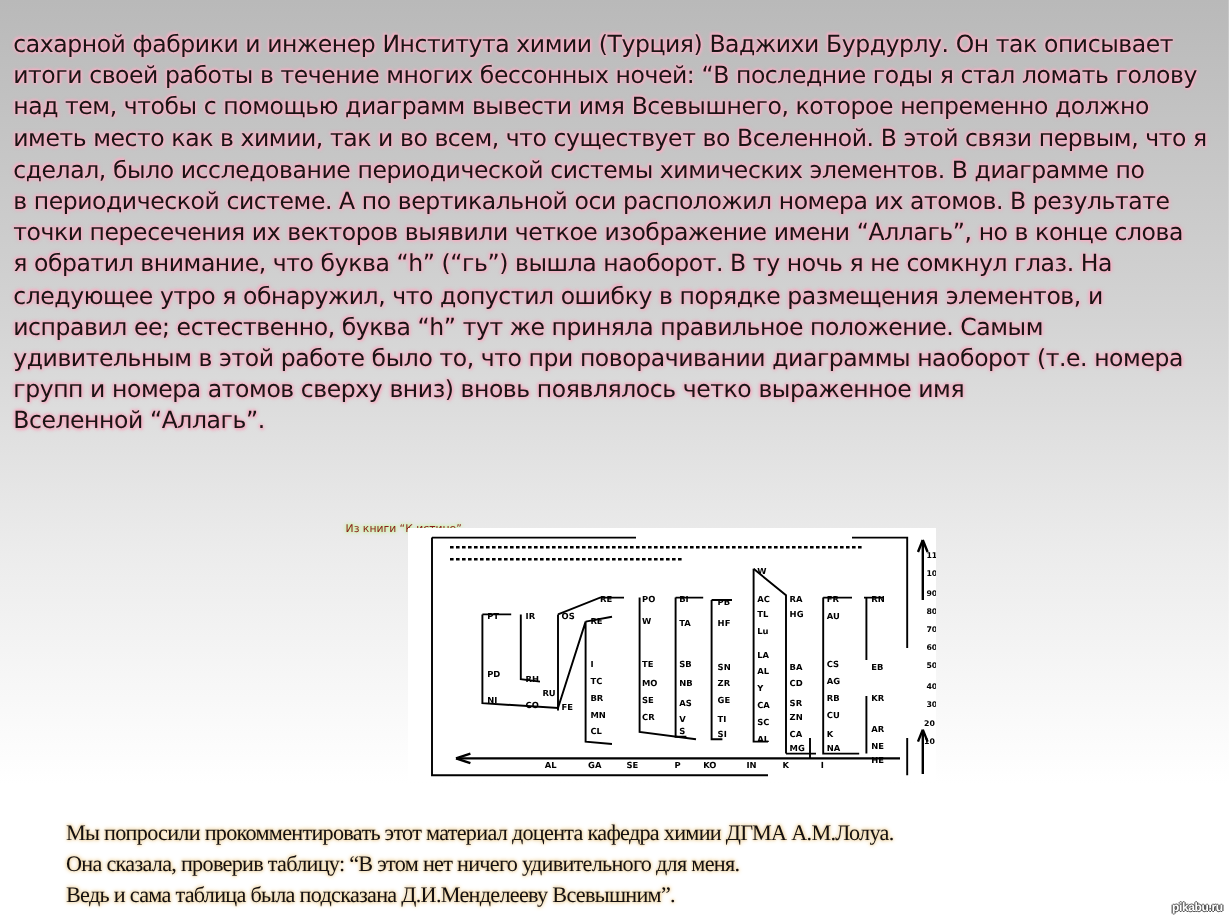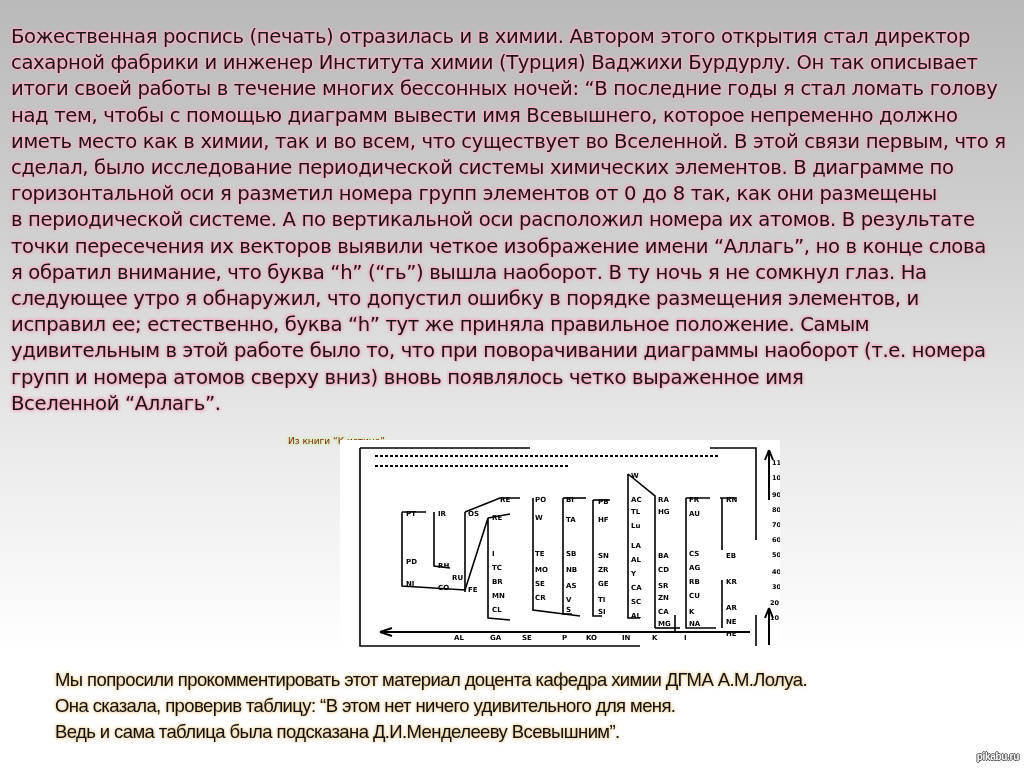--- a/index.html
+++ b/index.html
@@ -20,46 +20,44 @@
     font-size:9px; color:#8a1a1a; white-space:nowrap;
     text-shadow: 0 0 2px #c8f59a, 0 0 3px #c8f59a, 0 0 4px #b9ef80;
     margin-left: 44px;
   }
   .diagram {
     position:absolute; left:340px; top:440px; width:440px; height:212px;
     background:#ffffff;
   }
   .diagram svg { display:block; }
   .bottom-text {
-    position:absolute; left:55px; top:667px; width:940px;
-    font-family:Liberation Sans, sans-serif;
+    position:absolute; left:55px; top:682px; width:940px;
+    font-family:Liberation Serif, serif;
     font-size:18.5px; line-height:26px; color:#141010;
     letter-spacing:-0.6px;
     text-shadow: 0 0 2px #f0d6a6, 0 0 3px #f0d6a6, 0 0 4px #e8c88e;
   }
   .bottom-text .ln { display:block; white-space:nowrap; }
   .watermark {
     position:absolute; right:5px; bottom:6px;
     font-family:"Liberation Sans", sans-serif; font-size:10px; font-weight:bold;
     color:#ffffff; letter-spacing:-0.3px;
     text-shadow: 1px 0 0 #555, -1px 0 0 #555, 0 1px 0 #555, 0 -1px 0 #555;
     margin-top: 28px;
   }
 </style>
 </head>
 <body>
 
 <div class="main-text">
-  <span class="ln">Божественная роспись (печать) отразилась и в химии. Автором этого открытия стал директор</span>
   <span class="ln">сахарной фабрики и инженер Института химии (Турция) Ваджихи Бурдурлу. Он так описывает</span>
   <span class="ln">итоги своей работы в течение многих бессонных ночей: “В последние годы я стал ломать голову</span>
   <span class="ln">над тем, чтобы с помощью диаграмм вывести имя Всевышнего, которое непременно должно</span>
   <span class="ln">иметь место как в химии, так и во всем, что существует во Вселенной. В этой связи первым, что я</span>
   <span class="ln">сделал, было исследование периодической системы химических элементов. В диаграмме по</span>
-  <span class="ln">горизонтальной оси я разметил номера групп элементов от 0 до 8 так, как они размещены</span>
   <span class="ln">в периодической системе. А по вертикальной оси расположил номера их атомов. В результате</span>
   <span class="ln">точки пересечения их векторов выявили четкое изображение имени “Аллагь”, но в конце слова</span>
   <span class="ln">я обратил внимание, что буква “h” (“гь”) вышла наоборот. В ту ночь я не сомкнул глаз. На</span>
   <span class="ln">следующее утро я обнаружил, что допустил ошибку в порядке размещения элементов, и</span>
   <span class="ln">исправил ее; естественно, буква “h” тут же приняла правильное положение. Самым</span>
   <span class="ln">удивительным в этой работе было то, что при поворачивании диаграммы наоборот (т.е. номера</span>
   <span class="ln">групп и номера атомов сверху вниз) вновь появлялось четко выраженное имя</span>
   <span class="ln">Вселенной “Аллагь”.</span>
 </div>
 

